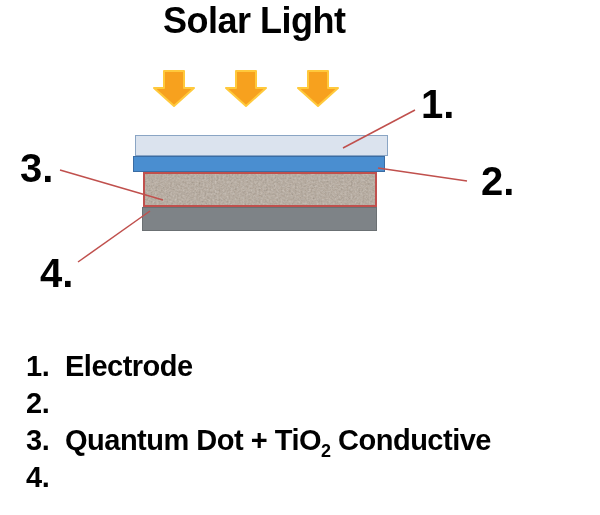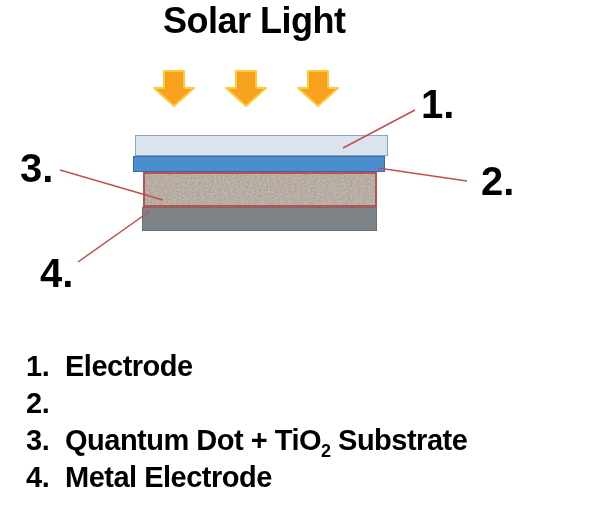--- a/index.html
+++ b/index.html
@@ -116,21 +116,20 @@
   <div class="legend">
     <div class="legend-row">
       <span class="legend-num">1.</span>
       <span class="legend-label"><span>Electrode</span><sub></sub><span></span></span>
     </div>
     <div class="legend-row">
       <span class="legend-num">2.</span>
     </div>
     <div class="legend-row">
       <span class="legend-num">3.</span>
-      <span class="legend-label"><span>Quantum Dot + TiO</span><sub>2</sub><span> Substrate</span></span>
+      <span class="legend-label"><span>Quantum Dot + TiO</span><sub>2</sub><span> Conductive</span></span>
     </div>
     <div class="legend-row">
       <span class="legend-num">4.</span>
-      <span class="legend-label"><span>Metal Electrode</span><sub></sub><span></span></span>
     </div>
   </div>
 
 </div>
 
 </body></html>

